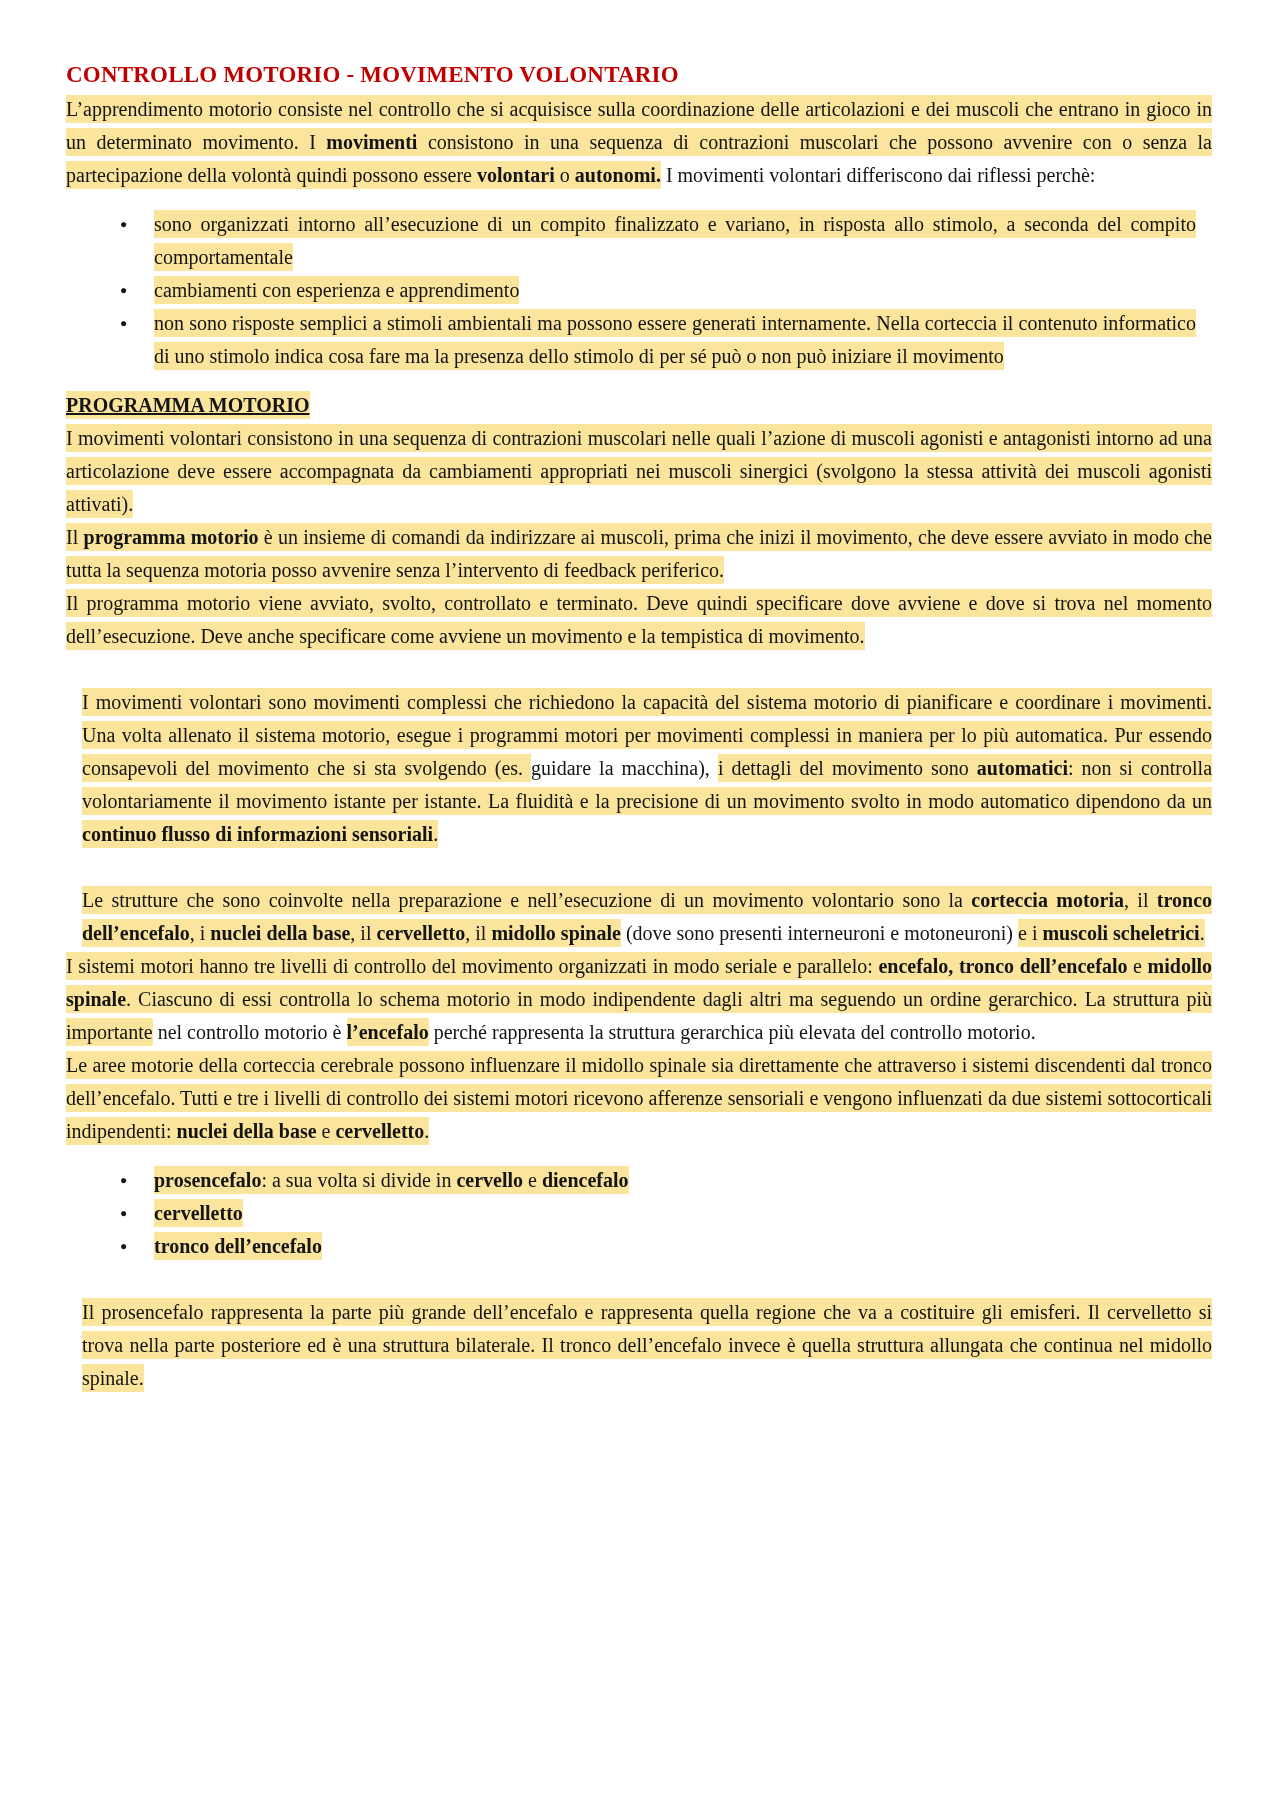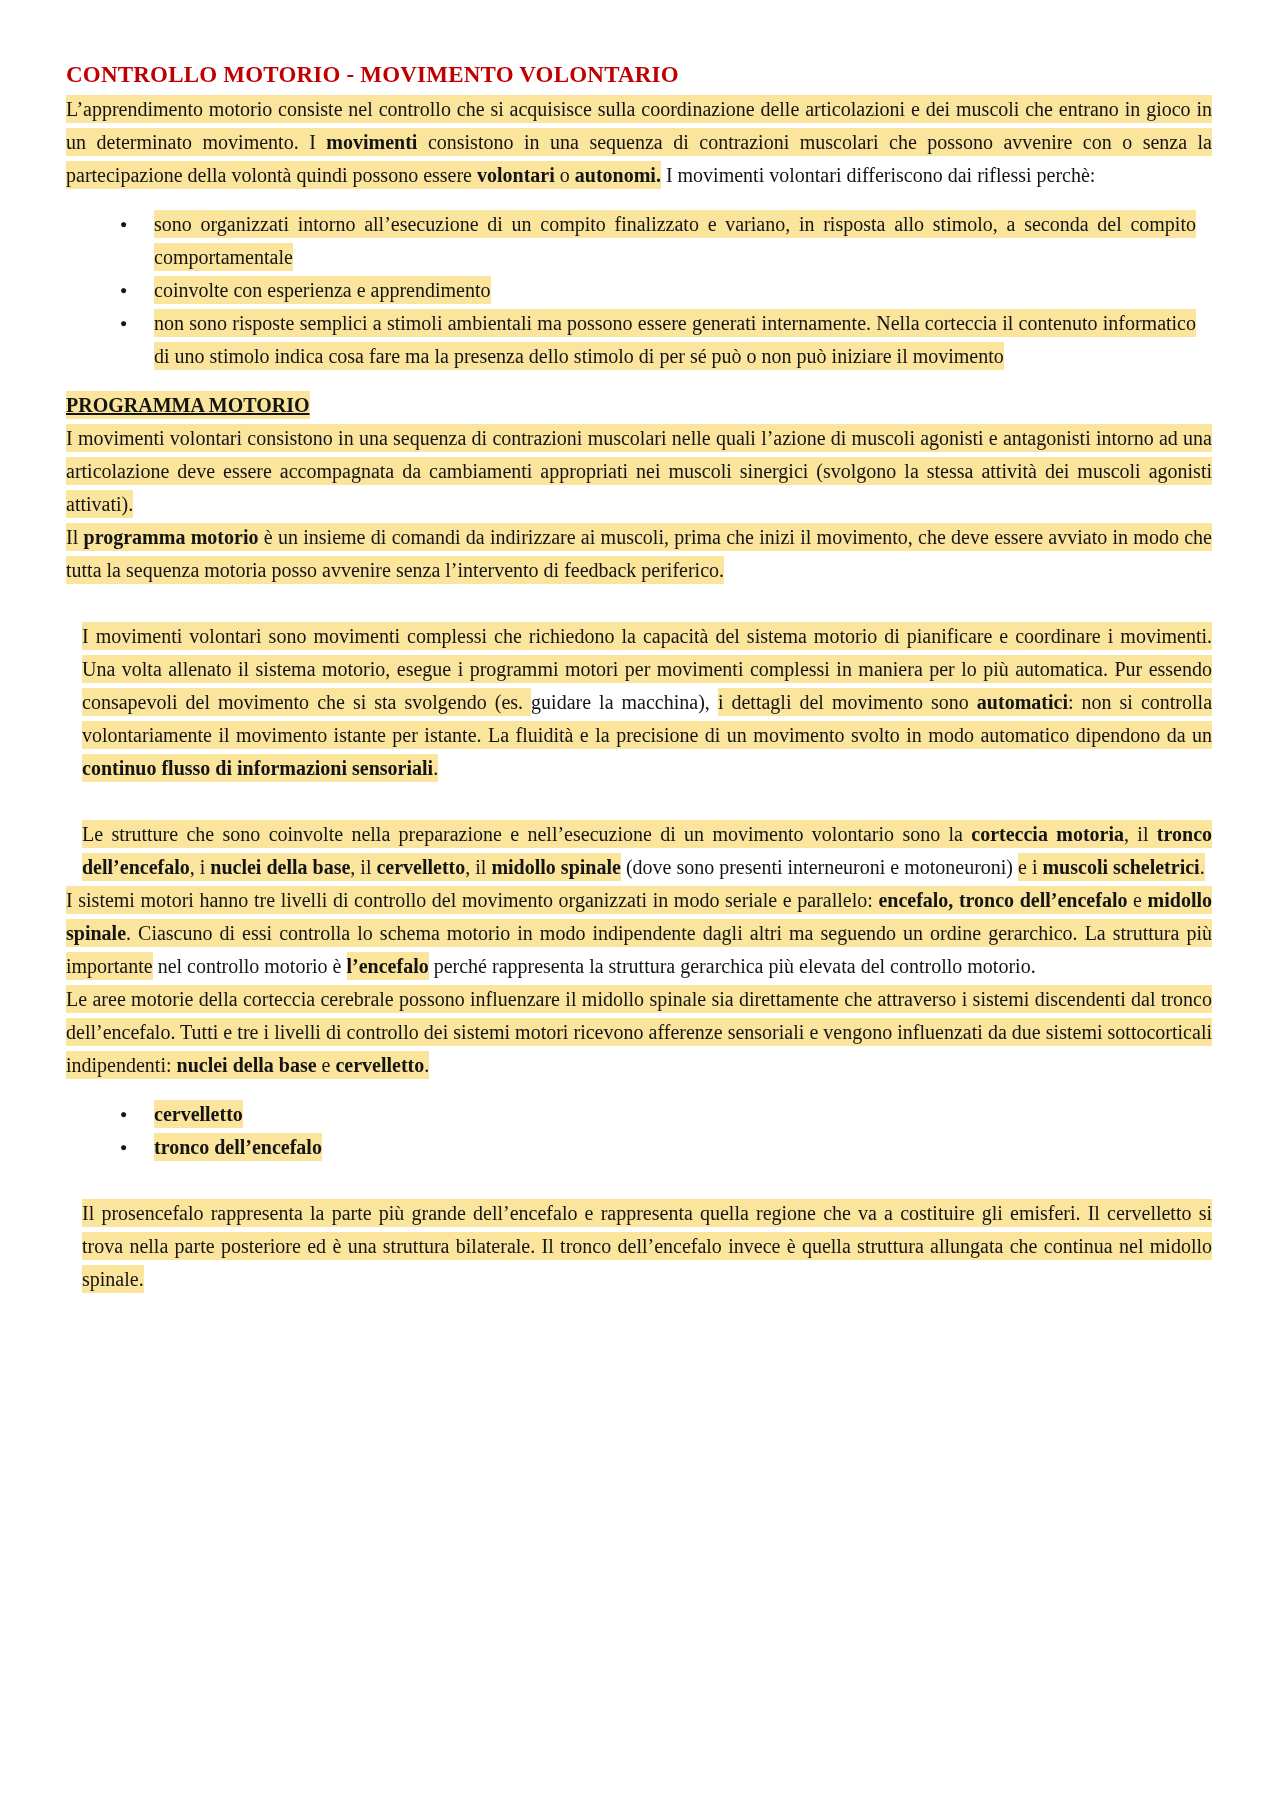--- a/index.html
+++ b/index.html
@@ -73,29 +73,31 @@
 </style>
 </head>
 <body>
 
 <div class="page">
   <h1 class="doc-title">CONTROLLO MOTORIO - MOVIMENTO VOLONTARIO</h1>
   <div>
       <p><span class="hl">L’apprendimento motorio consiste nel controllo che si acquisisce sulla coordinazione delle articolazioni e dei muscoli che entrano in gioco in un determinato movimento. I </span><span class="hl b">movimenti</span><span class="hl"> consistono in una sequenza di contrazioni muscolari che possono avvenire con o senza la partecipazione della volontà quindi possono essere </span><span class="hl b">volontari</span><span class="hl"> o </span><span class="hl b">autonomi.</span><span> I movimenti volontari differiscono dai riflessi perchè:</span></p>
       <ul class="doc-list">
         <li><span class="hl">sono organizzati intorno all’esecuzione di un compito finalizzato e variano, in risposta allo stimolo, a seconda del compito comportamentale</span></li>
-        <li><span class="hl">coinvolte con esperienza e apprendimento</span></li>
+        <li><span class="hl">cambiamenti con esperienza e apprendimento</span></li>
         <li><span class="hl">non sono risposte semplici a stimoli ambientali ma possono essere generati internamente. Nella corteccia il contenuto informatico di uno stimolo indica cosa fare ma la presenza dello stimolo di per sé può o non può iniziare il movimento</span></li>
       </ul>
       <h2 class="doc-heading gap"><span class="hl u b">PROGRAMMA MOTORIO</span></h2>
       <p><span class="hl">I movimenti volontari consistono in una sequenza di contrazioni muscolari nelle quali l’azione di muscoli agonisti e antagonisti intorno ad una articolazione deve essere accompagnata da cambiamenti appropriati nei muscoli sinergici (svolgono la stessa attività dei muscoli agonisti attivati).</span></p>
       <p><span class="hl">Il </span><span class="hl b">programma motorio</span><span class="hl"> è un insieme di comandi da indirizzare ai muscoli, prima che inizi il movimento, che deve essere avviato in modo che tutta la sequenza motoria posso avvenire senza l’intervento di feedback periferico.</span></p>
+      <p><span class="hl">Il programma motorio viene avviato, svolto, controllato e terminato. Deve quindi specificare dove avviene e dove si trova nel momento dell’esecuzione. Deve anche specificare come avviene un movimento e la tempistica di movimento.</span></p>
       <p class="gap"><span class="hl">I movimenti volontari sono movimenti complessi che richiedono la capacità del sistema motorio di pianificare e coordinare i movimenti. Una volta allenato il sistema motorio, esegue i programmi motori per movimenti complessi in maniera per lo più automatica. Pur essendo consapevoli del movimento che si sta svolgendo (es. </span><span>guidare la macchina), </span><span class="hl">i dettagli del movimento sono </span><span class="hl b">automatici</span><span class="hl">: non si controlla volontariamente il movimento istante per istante. La fluidità e la precisione di un movimento svolto in modo automatico dipendono da un </span><span class="hl b">continuo flusso di informazioni sensoriali</span><span class="hl">.</span></p>
       <p class="gap"><span class="hl">Le strutture che sono coinvolte nella preparazione e nell’esecuzione di un movimento volontario sono la </span><span class="hl b">corteccia motoria</span><span class="hl">, il </span><span class="hl b">tronco dell’encefalo</span><span class="hl">, i </span><span class="hl b">nuclei della base</span><span class="hl">, il </span><span class="hl b">cervelletto</span><span class="hl">, il </span><span class="hl b">midollo spinale</span><span> (dove sono presenti interneuroni e motoneuroni) </span><span class="hl">e i </span><span class="hl b">muscoli scheletrici</span><span class="hl">.</span></p>
       <p><span class="hl">I sistemi motori hanno tre livelli di controllo del movimento organizzati in modo seriale e parallelo: </span><span class="hl b">encefalo, tronco dell’encefalo</span><span class="hl"> e </span><span class="hl b">midollo spinale</span><span class="hl">. Ciascuno di essi controlla lo schema motorio in modo indipendente dagli altri ma seguendo un ordine gerarchico. La struttura più importante</span><span> nel controllo motorio è </span><span class="hl b">l’encefalo</span><span> perché rappresenta la struttura gerarchica più elevata del controllo motorio.</span></p>
       <p><span class="hl">Le aree motorie della corteccia cerebrale possono influenzare il midollo spinale sia direttamente che attraverso i sistemi discendenti dal tronco dell’encefalo. Tutti e tre i livelli di controllo dei sistemi motori ricevono afferenze sensoriali e vengono influenzati da due sistemi sottocorticali indipendenti: </span><span class="hl b">nuclei della base</span><span class="hl"> e </span><span class="hl b">cervelletto</span><span class="hl">.</span></p>
       <ul class="doc-list">
+        <li><span class="hl b">prosencefalo</span><span class="hl">: a sua volta si divide in </span><span class="hl b">cervello</span><span class="hl"> e </span><span class="hl b">diencefalo</span></li>
         <li><span class="hl b">cervelletto</span></li>
         <li><span class="hl b">tronco dell’encefalo</span></li>
       </ul>
       <p class="gap"><span class="hl">Il prosencefalo rappresenta la parte più grande dell’encefalo e rappresenta quella regione che va a costituire gli emisferi. Il cervelletto si trova nella parte posteriore ed è una struttura bilaterale. Il tronco dell’encefalo invece è quella struttura allungata che continua nel midollo spinale.</span></p>
     </div>
 </div>
 
 </body></html>

